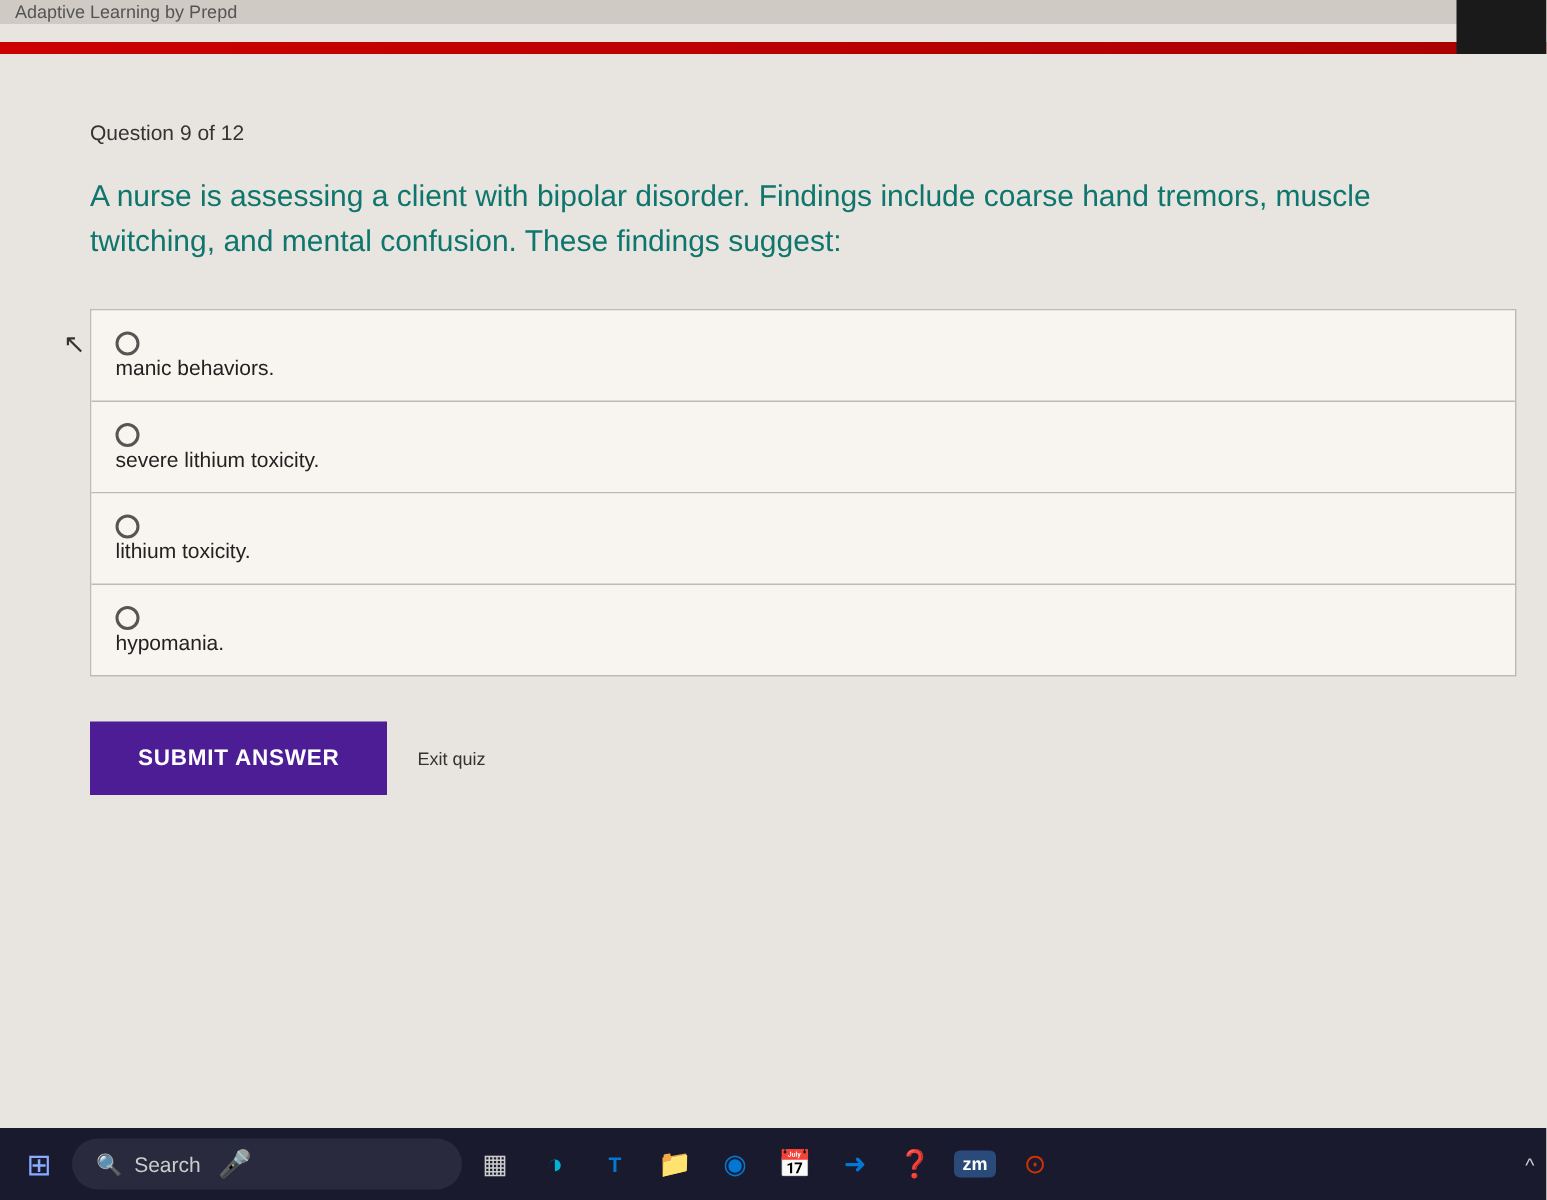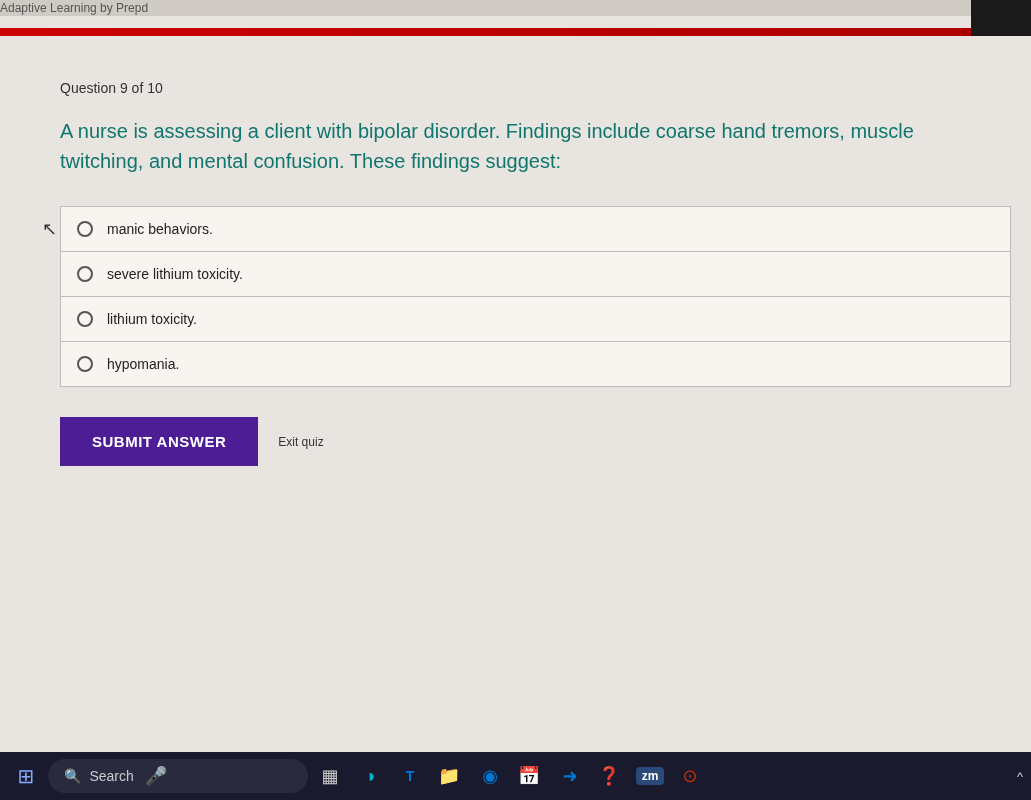--- a/index.html
+++ b/index.html
@@ -30,21 +30,21 @@
     
     .header-strip {
       position: absolute;
       top: 0;
       left: 0;
       width: 100%;
       height: 16px;
       background-color: #d0cac4;
       display: flex;
       align-items: center;
-      padding-left: 0;
+      padding-left: 10px;
       font-size: 12px;
       color: #555;
     }
 
     
     .top-right-box {
       position: absolute;
       top: 0;
       right: 0;
       width: 60px;
@@ -83,20 +83,21 @@
       margin-bottom: 30px;
     }
 
     .option-row {
       display: flex;
       align-items: flex-start;
       padding: 14px 16px;
       border-bottom: 1px solid #bbb;
       cursor: pointer;
       background-color: #f8f5f0;
+      flex-direction: column;
     }
 
     .option-row:last-child {
       border-bottom: none;
     }
 
     .option-radio {
       width: 16px;
       height: 16px;
       border-radius: 50%;
@@ -247,21 +248,21 @@
 </div>
 
 <div class="top-bar"></div>
 
 <div class="top-right-box"></div>
 
 <div class="cursor-arrow">↖</div>
 
 <div class="main-content">
 
-  <div class="question-counter">Question 9 of 10</div>
+  <div class="question-counter">Question 9 of 12</div>
 
   <div class="question-text">A nurse is assessing a client with bipolar disorder. Findings include coarse hand tremors, muscle twitching, and mental confusion. These findings suggest:</div>
 
   <div class="options-container">
 
     <div class="option-row">
       <div class="option-radio"></div>
       <span class="option-label">manic behaviors.</span>
     </div>
 

